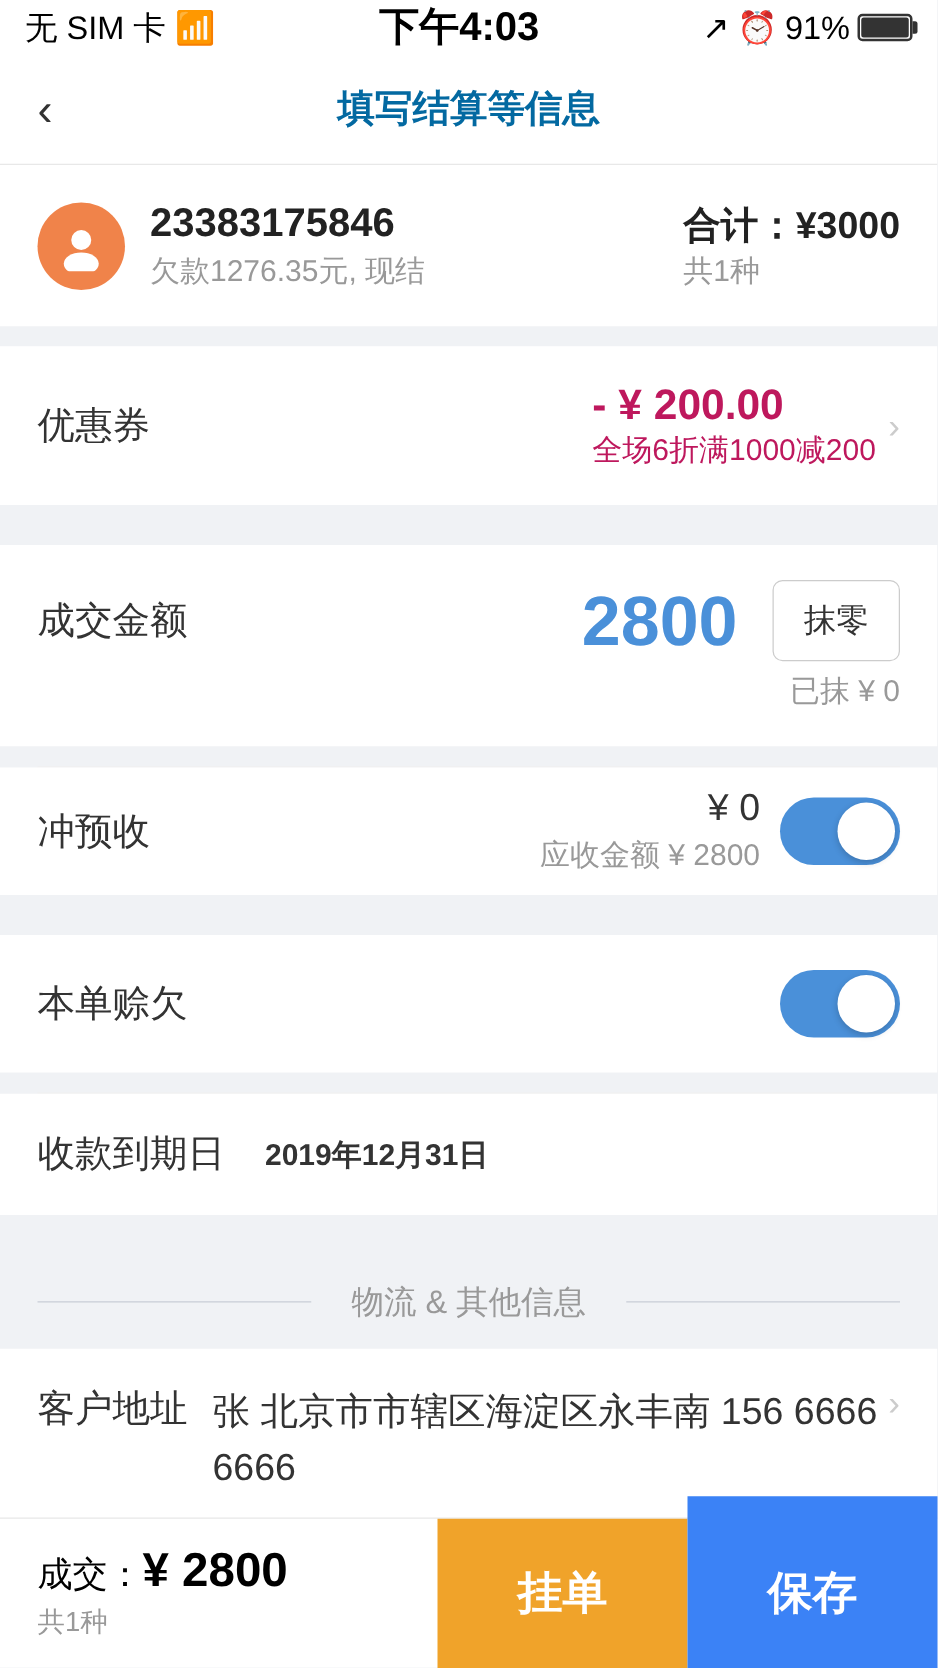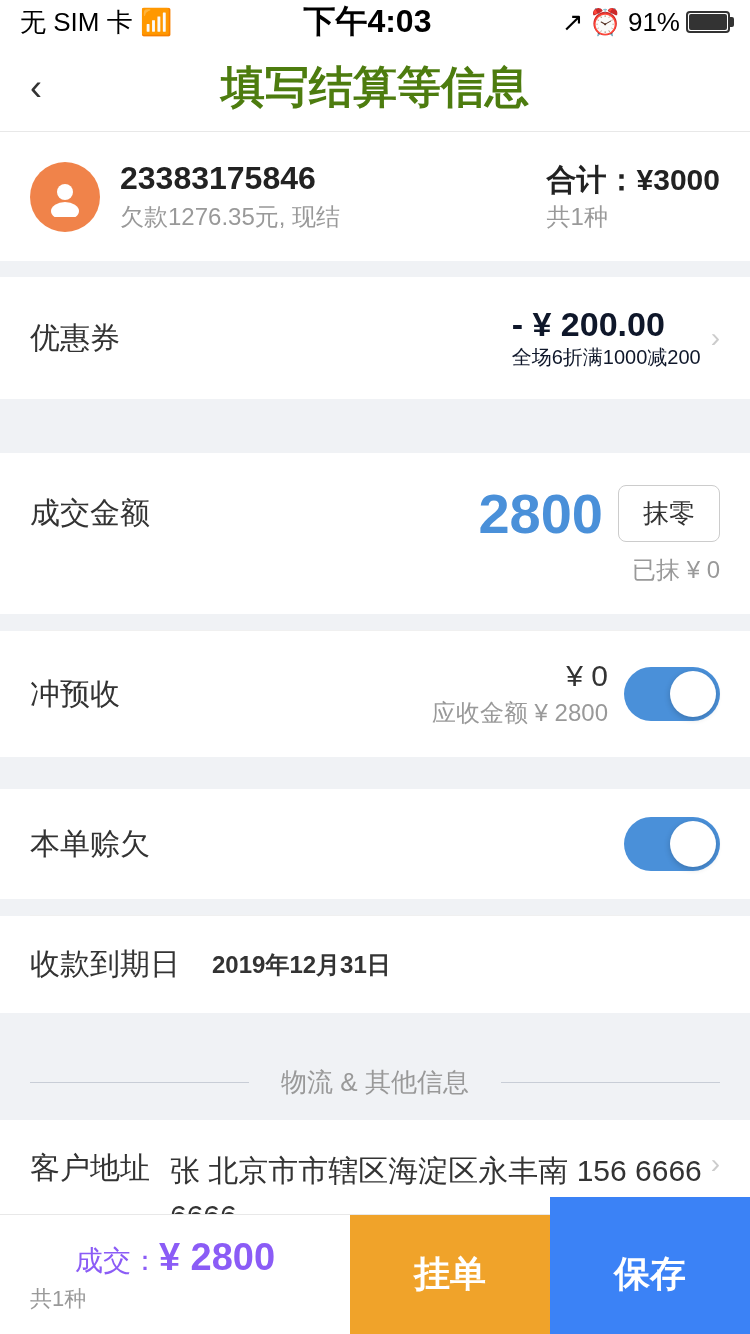--- a/index.html
+++ b/index.html
@@ -45,23 +45,23 @@
     }
     .nav-back {
       position: absolute;
       left: 20px;
       font-size: 36px;
       color: #333;
       cursor: pointer;
       padding: 10px;
     }
     .nav-title {
-      font-size: 44px;
+      font-size: 30px;
       font-weight: 600;
-      color: #4d7c0f;
+      color: #0369a1;
     }
 
     
     .content { background: #f0f2f5; }
 
     
     .white-section {
       background: #fff;
       margin-bottom: 16px;
     }
@@ -93,50 +93,50 @@
     
     .coupon-row {
       display: flex;
       align-items: center;
       justify-content: space-between;
       padding: 28px 30px;
       background: #fff;
     }
     .coupon-label { font-size: 30px; color: #333; }
     .coupon-right { display: flex; align-items: center; gap: 10px; }
-    .coupon-discount { font-size: 34px; font-weight: 600; color: #0f172a; }
-    .coupon-sub { font-size: 20px; color: #0f172a; text-align: right; }
+    .coupon-discount { font-size: 34px; font-weight: 600; color: #be185d; }
+    .coupon-sub { font-size: 24px; color: #be185d; text-align: right; }
     .chevron-right { font-size: 28px; color: #ccc; }
 
     
     .gray-sep { height: 16px; background: #f0f2f5; }
 
     
-    .amount-section { background: #fff; padding: 28px 30px; margin-top: 22px; }
+    .amount-section { background: #fff; padding: 28px 30px; }
     .amount-row {
       display: flex;
       align-items: center;
       justify-content: space-between;
     }
     .amount-label { font-size: 30px; color: #333; }
-    .amount-right { display: flex; align-items: center; gap: 15px; }
+    .amount-right { display: flex; gap: 28px; }
     .amount-value { font-size: 56px; font-weight: 700; color: #4a90d9; }
     .round-btn {
       border: 1px solid #ccc;
       border-radius: 8px;
       padding: 10px 24px;
       font-size: 26px;
       color: #333;
       background: #fff;
       cursor: pointer;
     }
     .amount-sub { font-size: 24px; color: #999; text-align: right; margin-top: 8px; }
 
     
-    .prepay-section { background: #fff; padding: 28px 30px; margin-top: 0; }
+    .prepay-section { background: #fff; padding: 16px 30px; margin-top: 0; }
     .prepay-row {
       display: flex;
       align-items: center;
       justify-content: space-between;
     }
     .prepay-label { font-size: 30px; color: #333; }
     .prepay-right { display: flex; align-items: center; gap: 16px; }
     .prepay-amount { font-size: 30px; color: #333; text-align: right; }
     .prepay-sub { font-size: 24px; color: #999; text-align: right; margin-top: 4px; }
 
@@ -196,21 +196,21 @@
       height: 120px;
       background: #fff;
       display: flex;
       align-items: center;
       border-top: 1px solid #e8e8e8;
     }
     .bottom-summary {
       flex: 1;
       padding: 0 30px;
     }
-    .bottom-summary-top { font-size: 28px; color: #8b5cf6; text-align: center; }
+    .bottom-summary-top { font-size: 28px; color: #000000; }
     .bottom-summary-count { font-size: 22px; color: #999; margin-top: 4px; }
     .btn-hold {
       width: 200px; height: 120px;
       background: #f0a32a;
       display: flex; align-items: center; justify-content: center;
       font-size: 36px; font-weight: 600; color: #fff;
       cursor: pointer;
     }
     .btn-save {
       width: 200px; height: 156px;

